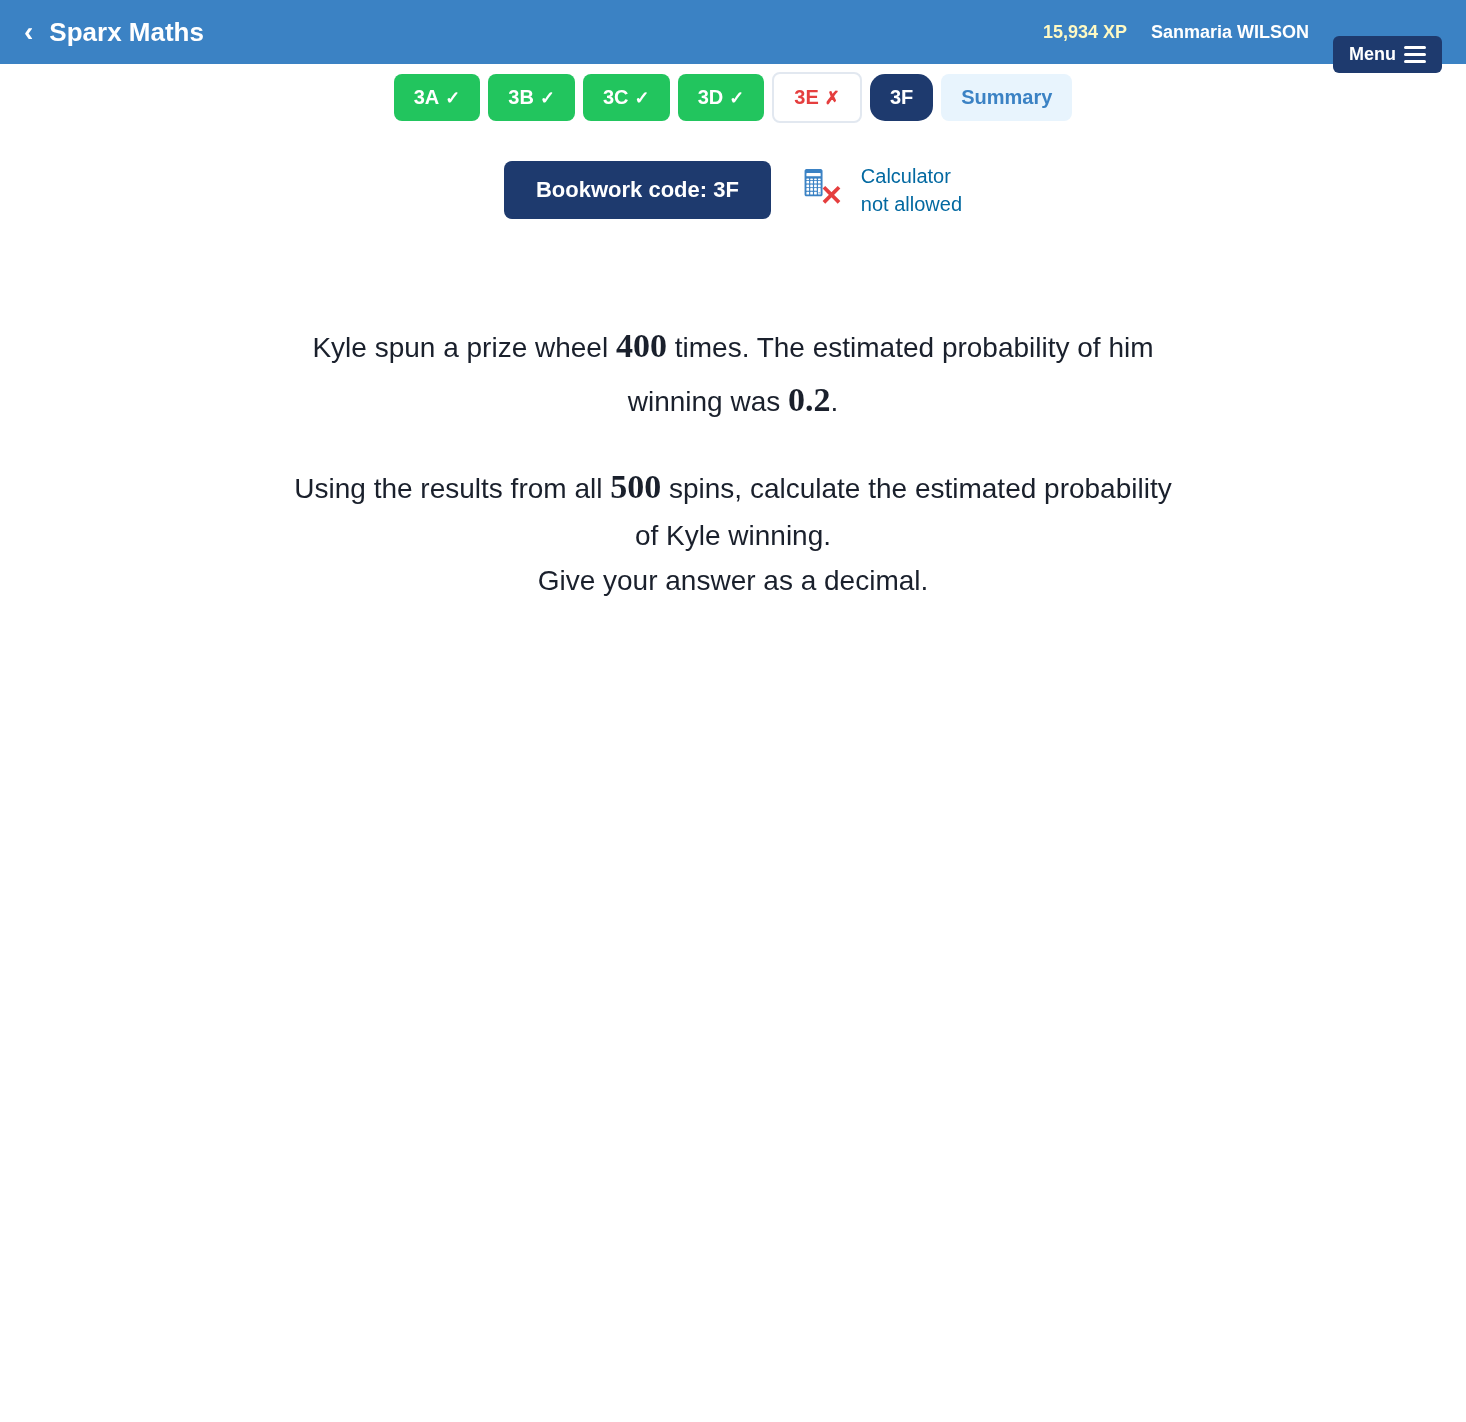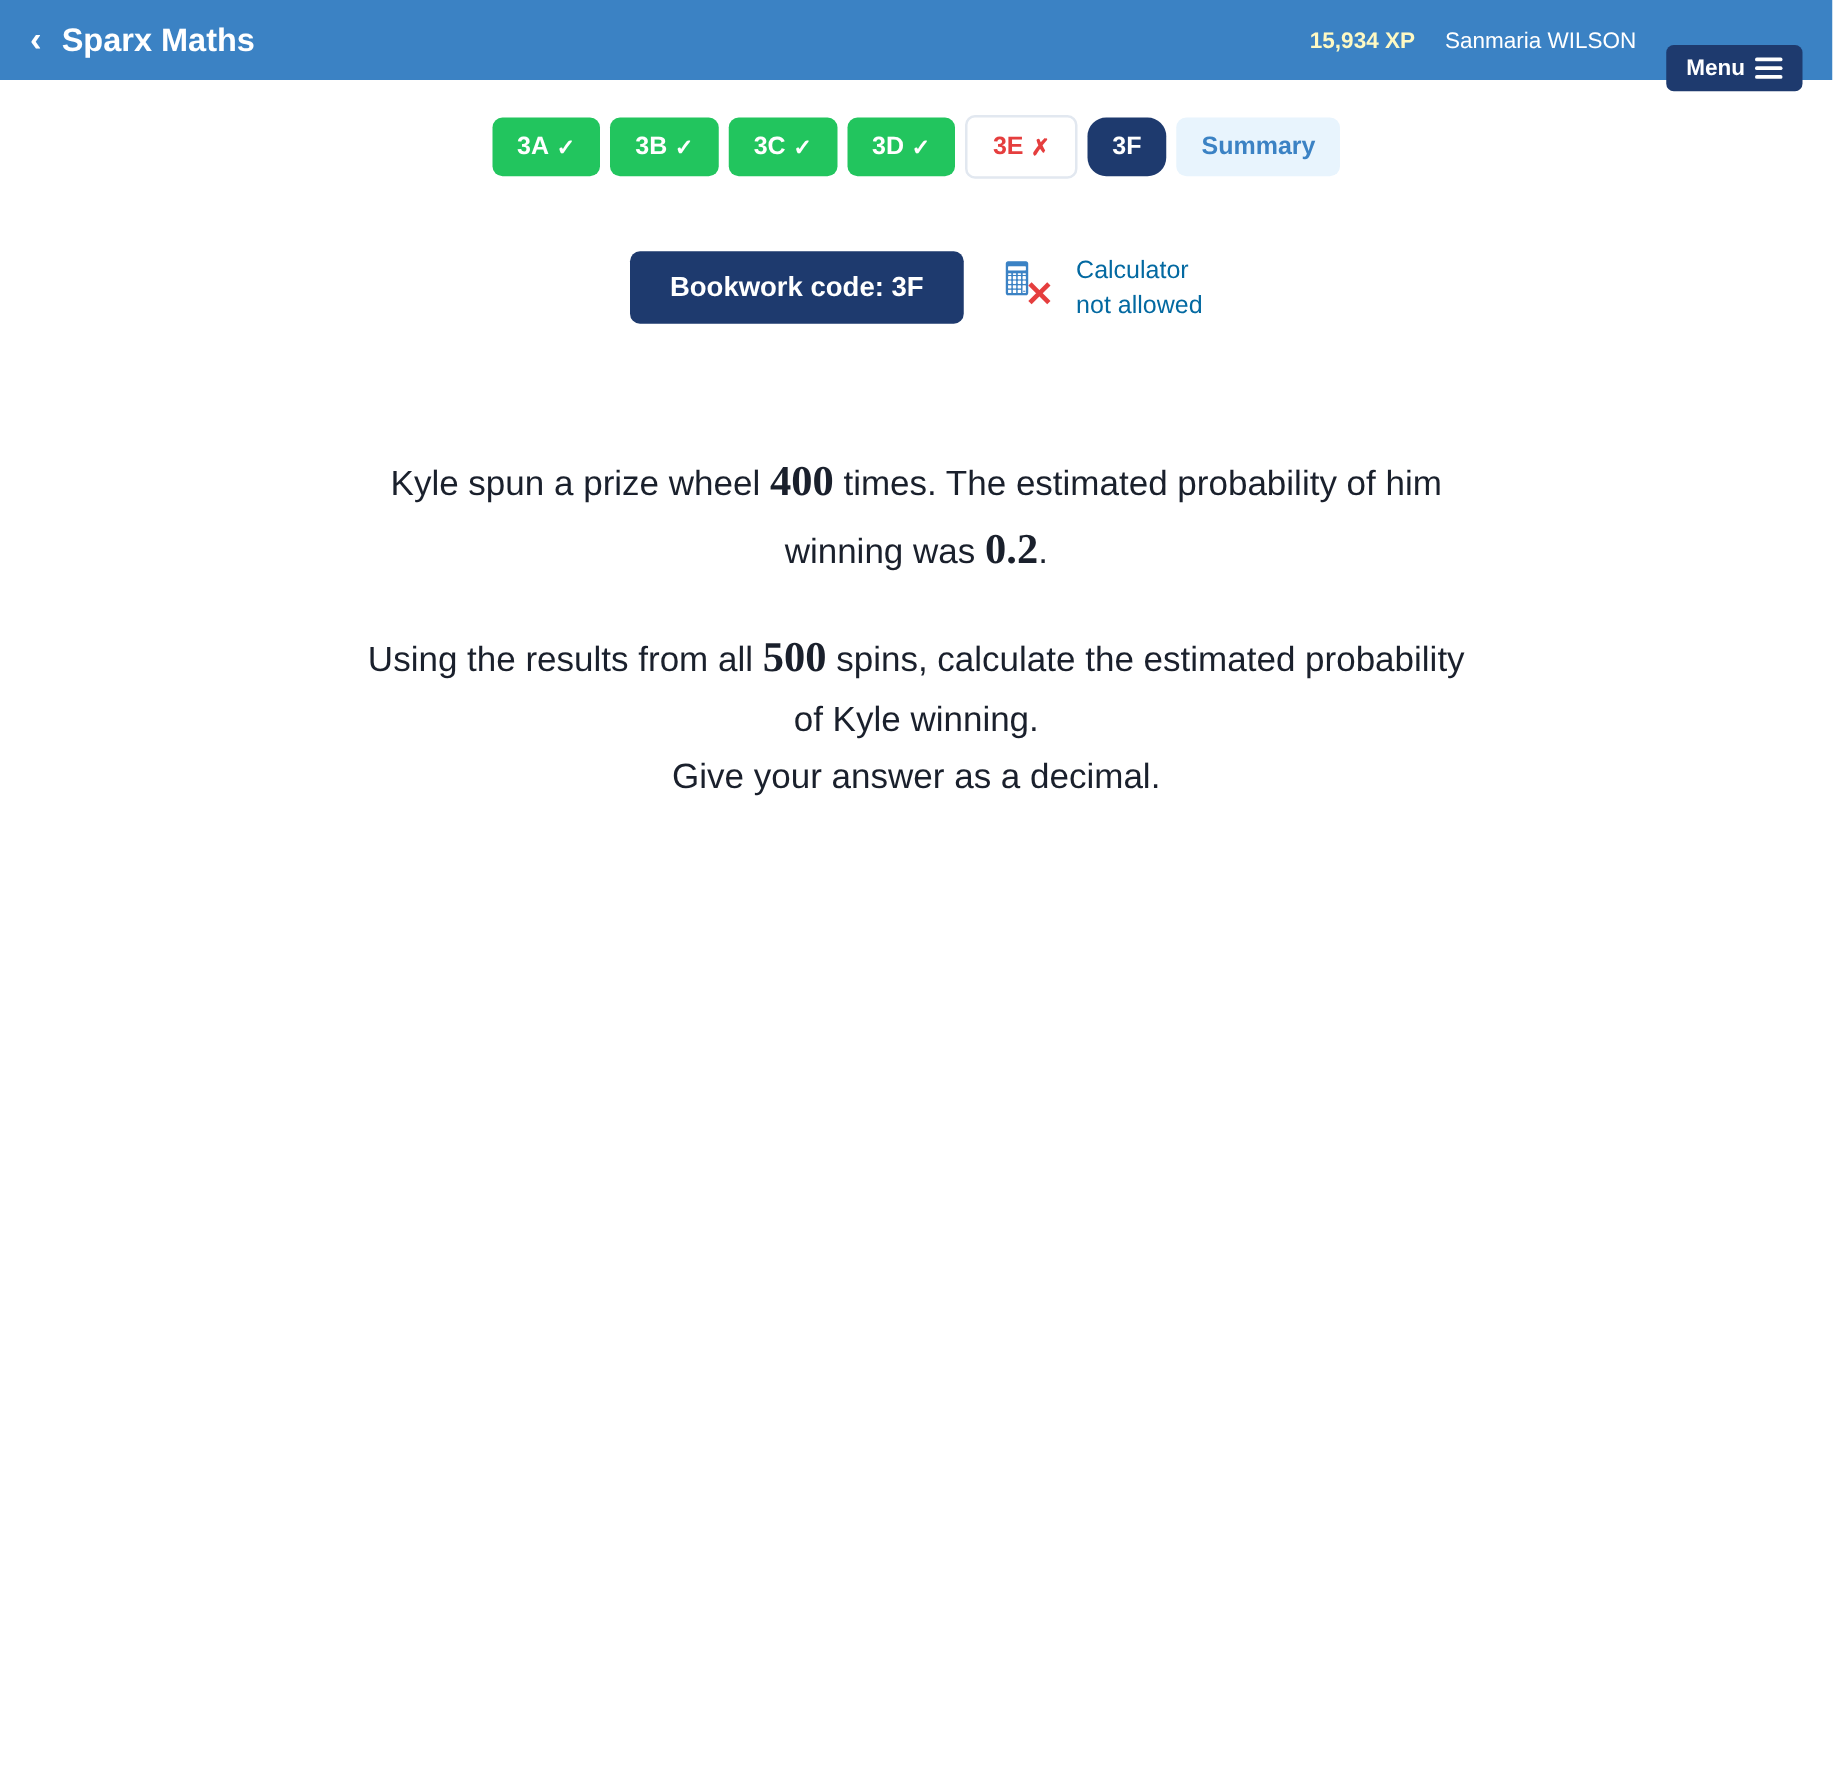--- a/index.html
+++ b/index.html
@@ -56,21 +56,21 @@
 
     .xp-text {
       color: #fef9c3;
       font-size: 18px;
       font-weight: 600;
     }
 
     .user-name {
       color: #ffffff;
       font-size: 18px;
-      font-weight: 400;
+      font-weight: 700;
     }
 
     .menu-btn {
       display: flex;
       align-items: center;
       gap: 8px;
       background: #1e3a6e;
       color: #ffffff;
       border: none;
       border-radius: 6px;
@@ -94,21 +94,21 @@
       background: #ffffff;
       border-radius: 2px;
     }
 
     
     .tab-bar {
       display: flex;
       align-items: center;
       justify-content: center;
       gap: 8px;
-      padding: 28px 24px;
+      padding: 8px 24px;
       background: #ffffff;
     }
 
     .tab {
       display: flex;
       align-items: center;
       gap: 6px;
       padding: 12px 20px;
       border-radius: 8px;
       font-size: 20px;

